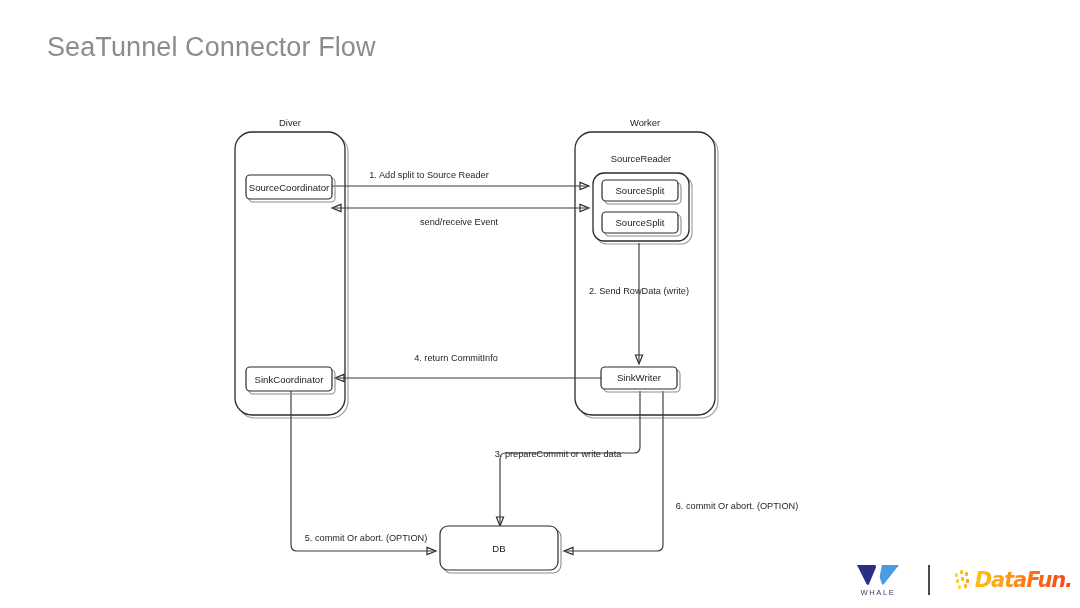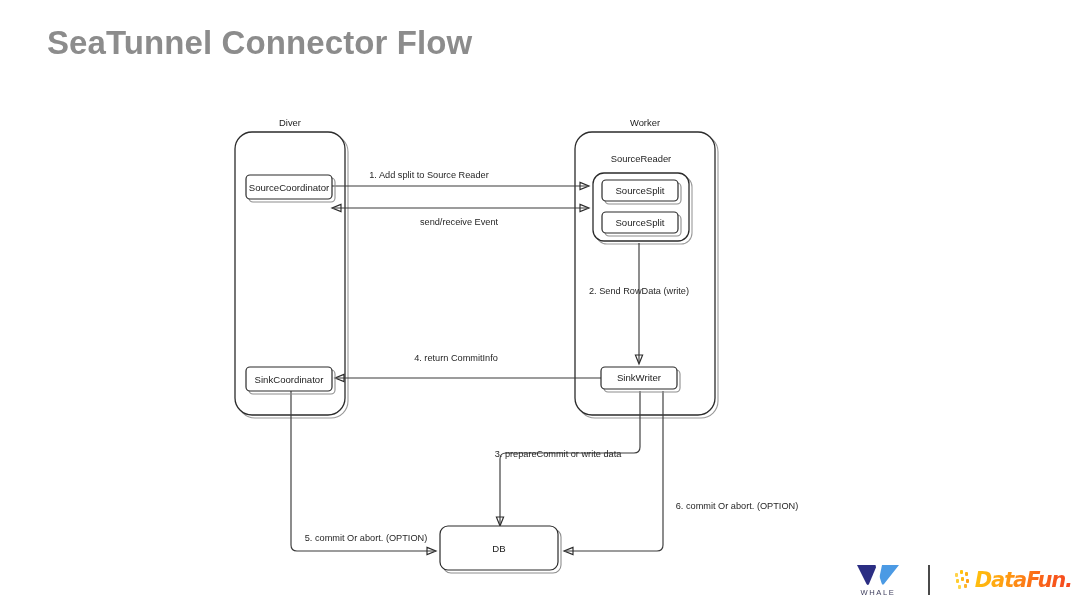--- a/index.html
+++ b/index.html
@@ -16,23 +16,23 @@
     background: #ffffff;
   }
   #slide {
     position: absolute;
     inset: 0;
     background: #ffffff;
   }
   #page-title {
     position: absolute;
     left: 47px;
-    top: 24px;
-    font-size: 33px;
-    font-weight: 700;
+    top: 32px;
+    font-size: 27px;
+    font-weight: 400;
     color: #8c8c8c;
     letter-spacing: 0.1px;
     white-space: nowrap;
   }
   #diagram {
     position: absolute;
     left: 0;
     top: 0;
     width: 1080px;
     height: 608px;

